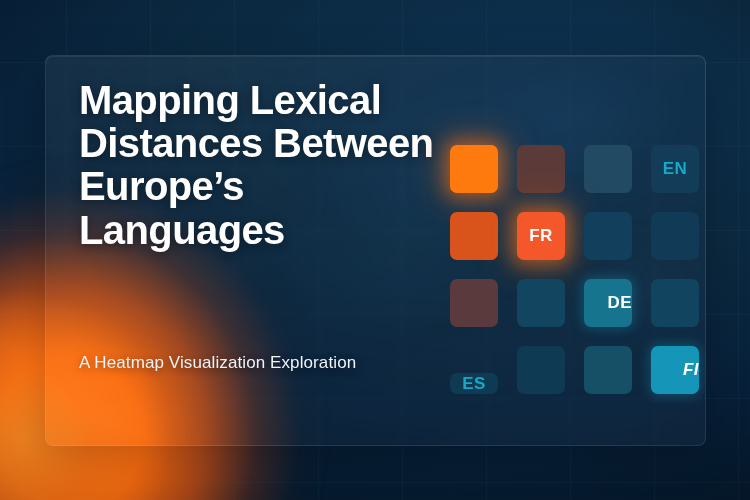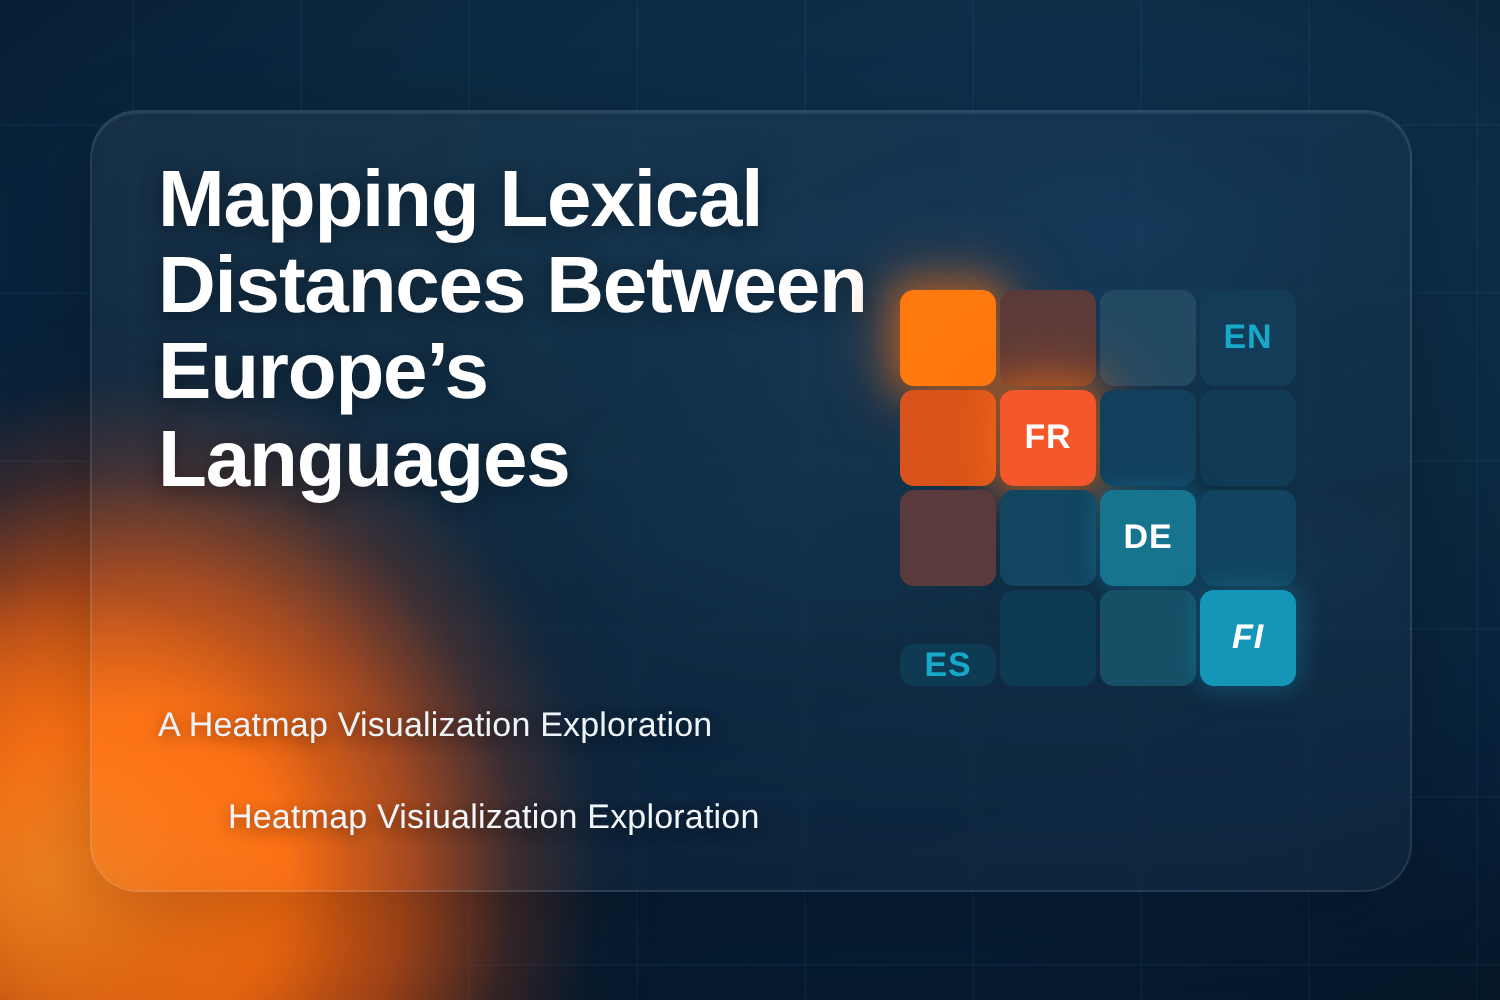--- a/index.html
+++ b/index.html
@@ -60,21 +60,21 @@
   .bg-vignette {
     position:absolute; inset:0;
     background:radial-gradient(115% 105% at 50% 45%, rgba(0,0,0,0) 48%, rgba(0,0,0,.42) 100%);
   }
 
   
   .card {
     position:absolute;
     left:45px; top:55px;
     width:661px; height:391px;
-    border-radius:24px;
+    border-radius:8px;
     background:linear-gradient(155deg, rgba(255,255,255,.055) 0%, rgba(255,255,255,.018) 48%, rgba(255,255,255,.035) 100%);
     border:1px solid rgba(170,205,235,.14);
     box-shadow:
       inset 0 1px 0 rgba(255,255,255,.07),
       0 10px 40px rgba(0,0,0,.22);
     backdrop-filter:blur(2px);
     overflow:hidden;
   }
 
   
@@ -118,38 +118,39 @@
     text-shadow:0 2px 8px rgba(0,0,0,.45);
   }
 
   
   .heatmap {
     position:absolute;
     left:404px; top:89px;
     display:grid;
     grid-template-columns:repeat(4, 48px);
     grid-template-rows:repeat(4, 48px);
-    gap:2px;
+    gap:19px;
   }
   .cell {
     position:relative;
     border-radius:7px;
     display:flex;
     align-items:center;
     justify-content:center;
     font-size:17px;
     font-weight:600;
     letter-spacing:.4px;
   }
   .cell .lbl { position:relative; z-index:2; }
   .cell.lit {
     box-shadow:0 0 18px 5px rgba(255,115,20,.50), 0 0 34px 12px rgba(255,105,15,.22);
   }
   .cell.lit-teal {
     box-shadow:0 0 12px 2px rgba(22,150,185,.35);
+    justify-content:flex-end;
   }
 </style>
 </head>
 <body>
 
 <div id="stage">
 
   <div class="bg-base"></div>
   <div class="bg-map"></div>
   <div class="bg-grid"></div>
@@ -157,21 +158,20 @@
   <div class="bg-glow-orange2"></div>
   <div class="bg-vignette"></div>
 
   <div class="card">
 
     <h1 class="title">Mapping Lexical Distances Between Europe’s Languages</h1>
 
 
     <div class="subtitle">A Heatmap Visualization Exploration</div>
 
-    <div class="footnote">Heatmap Visiualization Exploration</div>
 
     <div class="heatmap" id="heatmap">
         <div class="cell lit" style="background: rgb(255, 122, 14);"></div>
         <div class="cell" style="background: rgb(91, 59, 57);"></div>
         <div class="cell" style="background: rgb(35, 74, 99);"></div>
         <div class="cell" style="background: rgb(18, 60, 88);">
           <span class="lbl" style="color: rgb(24, 168, 200);">EN</span>
         </div>
         <div class="cell" style="background: rgb(217, 84, 28);"></div>
         <div class="cell lit" style="background: rgb(244, 87, 42);">

